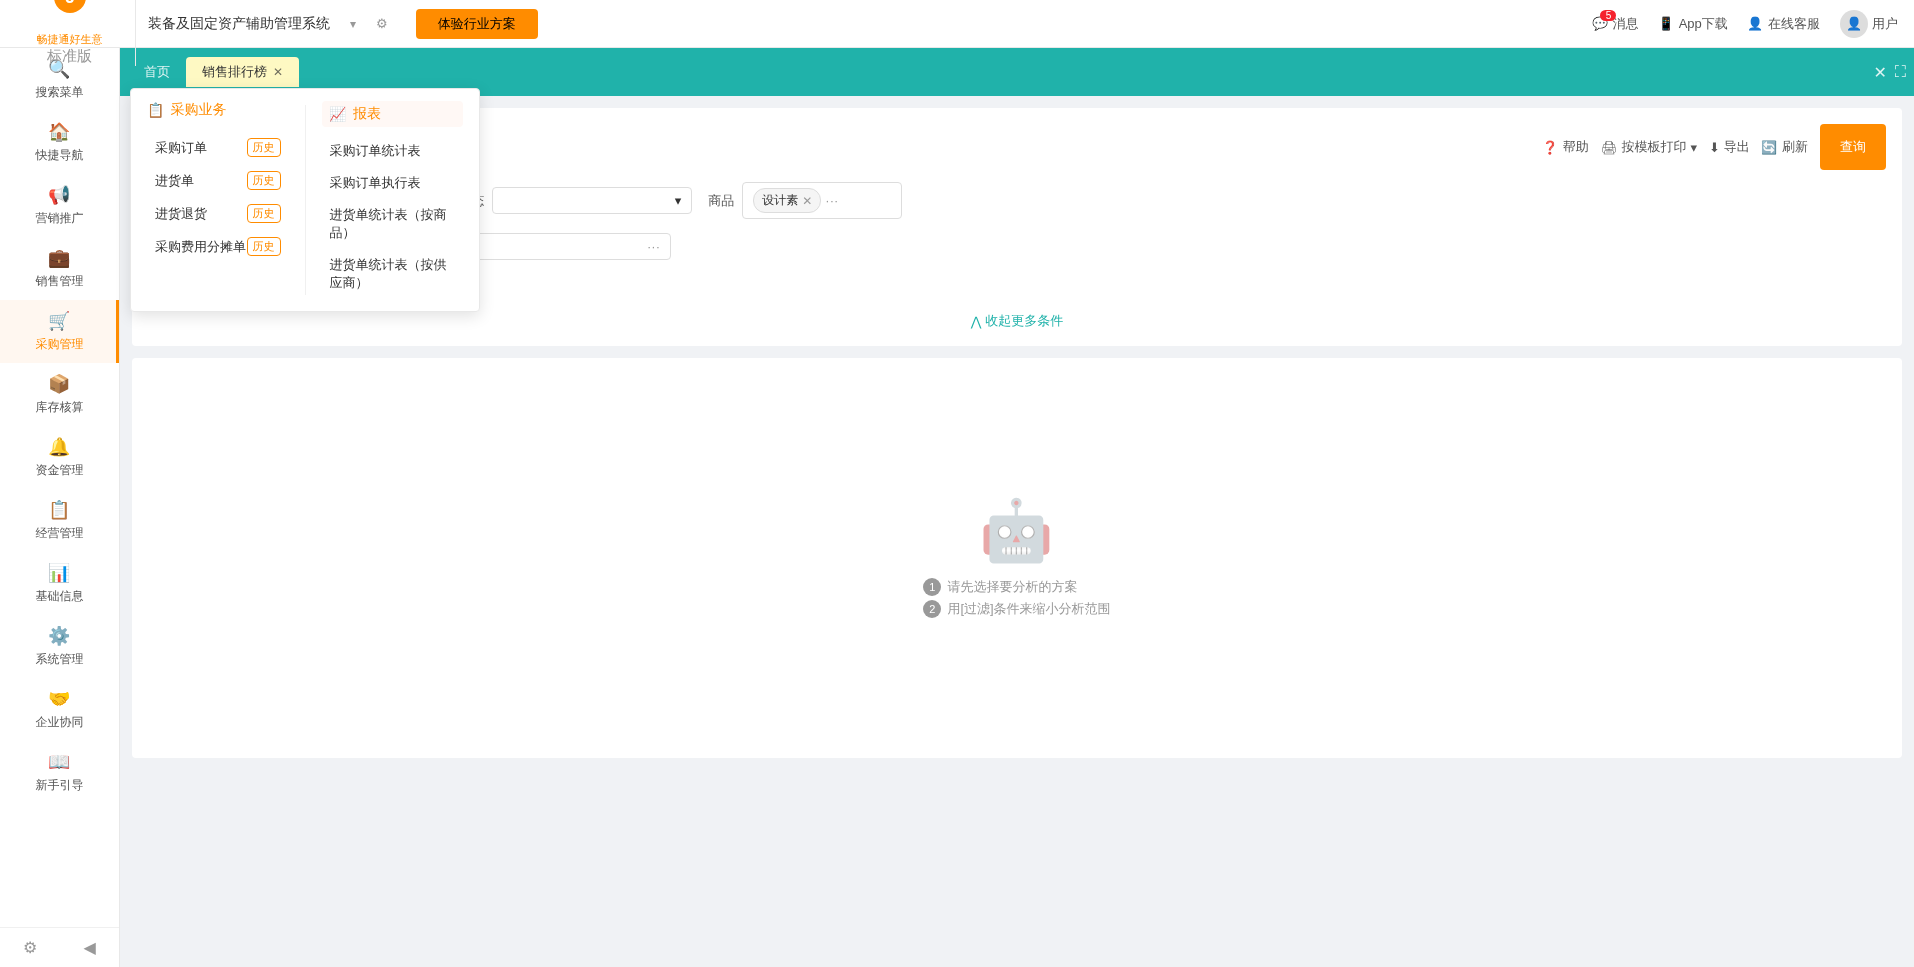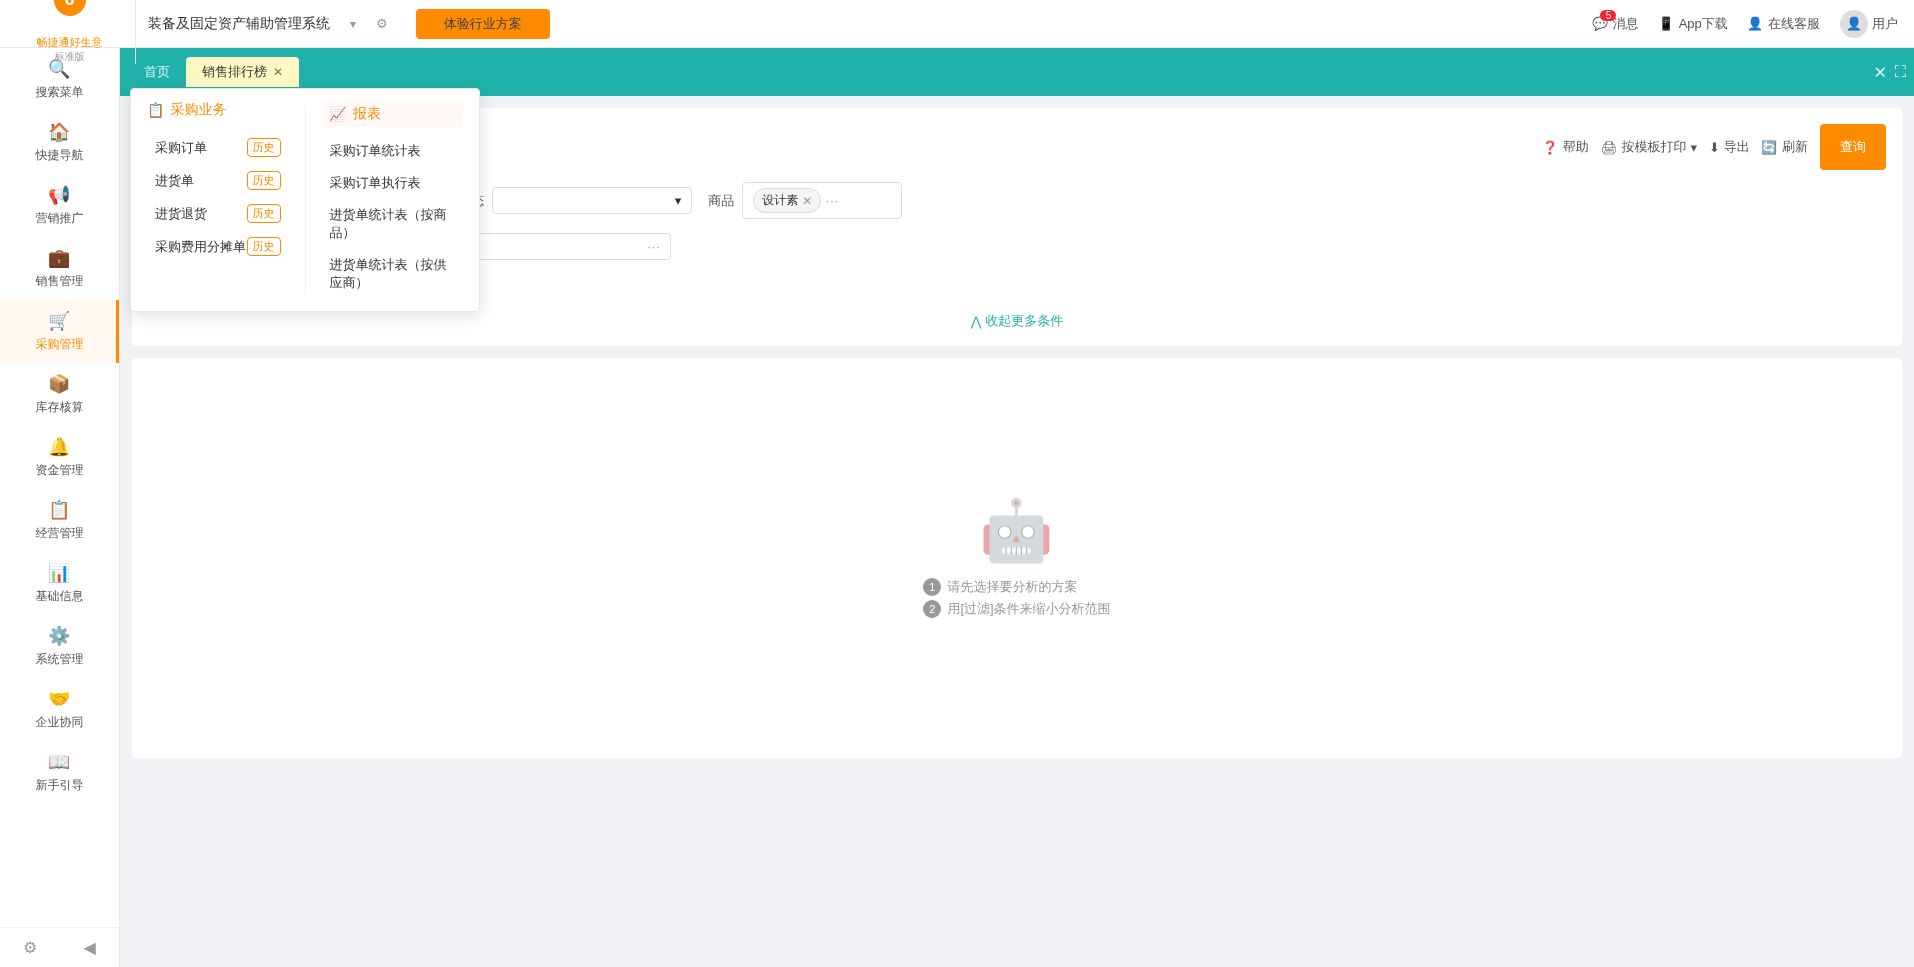--- a/index.html
+++ b/index.html
@@ -28,36 +28,36 @@
       margin-right: 12px;
     }
     .logo-icon {
       width: 32px; height: 32px;
       background: #ff8c00;
       border-radius: 50%;
       display: flex; align-items: center; justify-content: center;
       color: #fff; font-size: 18px; font-weight: bold;
     }
     .logo-text { font-size: 11px; color: #ff8c00; margin-top: 19px; }
-    .logo-sub { font-size: 10px; color: #999; }
+    .logo-sub { font-size: 15px; color: #999; }
     .system-title {
       flex: 1;
       display: flex;
       align-items: center;
       gap: 20px;
     }
     .system-title-text { font-size: 14px; color: #333; }
     .title-dropdown { cursor: pointer; color: #999; font-size: 12px; }
     .title-gear { color: #999; cursor: pointer; }
     .trial-btn {
       background: #ff8c00;
-      color: #404040;
+      color: #000000;
       border: none;
       border-radius: 4px;
-      padding: 6px 28px;
+      padding: 6px 22px;
       font-size: 13px;
       cursor: pointer;
       margin-left: 8px;
     }
     .header-right {
       display: flex;
       align-items: center;
       gap: 20px;
       margin-left: auto;
     }

